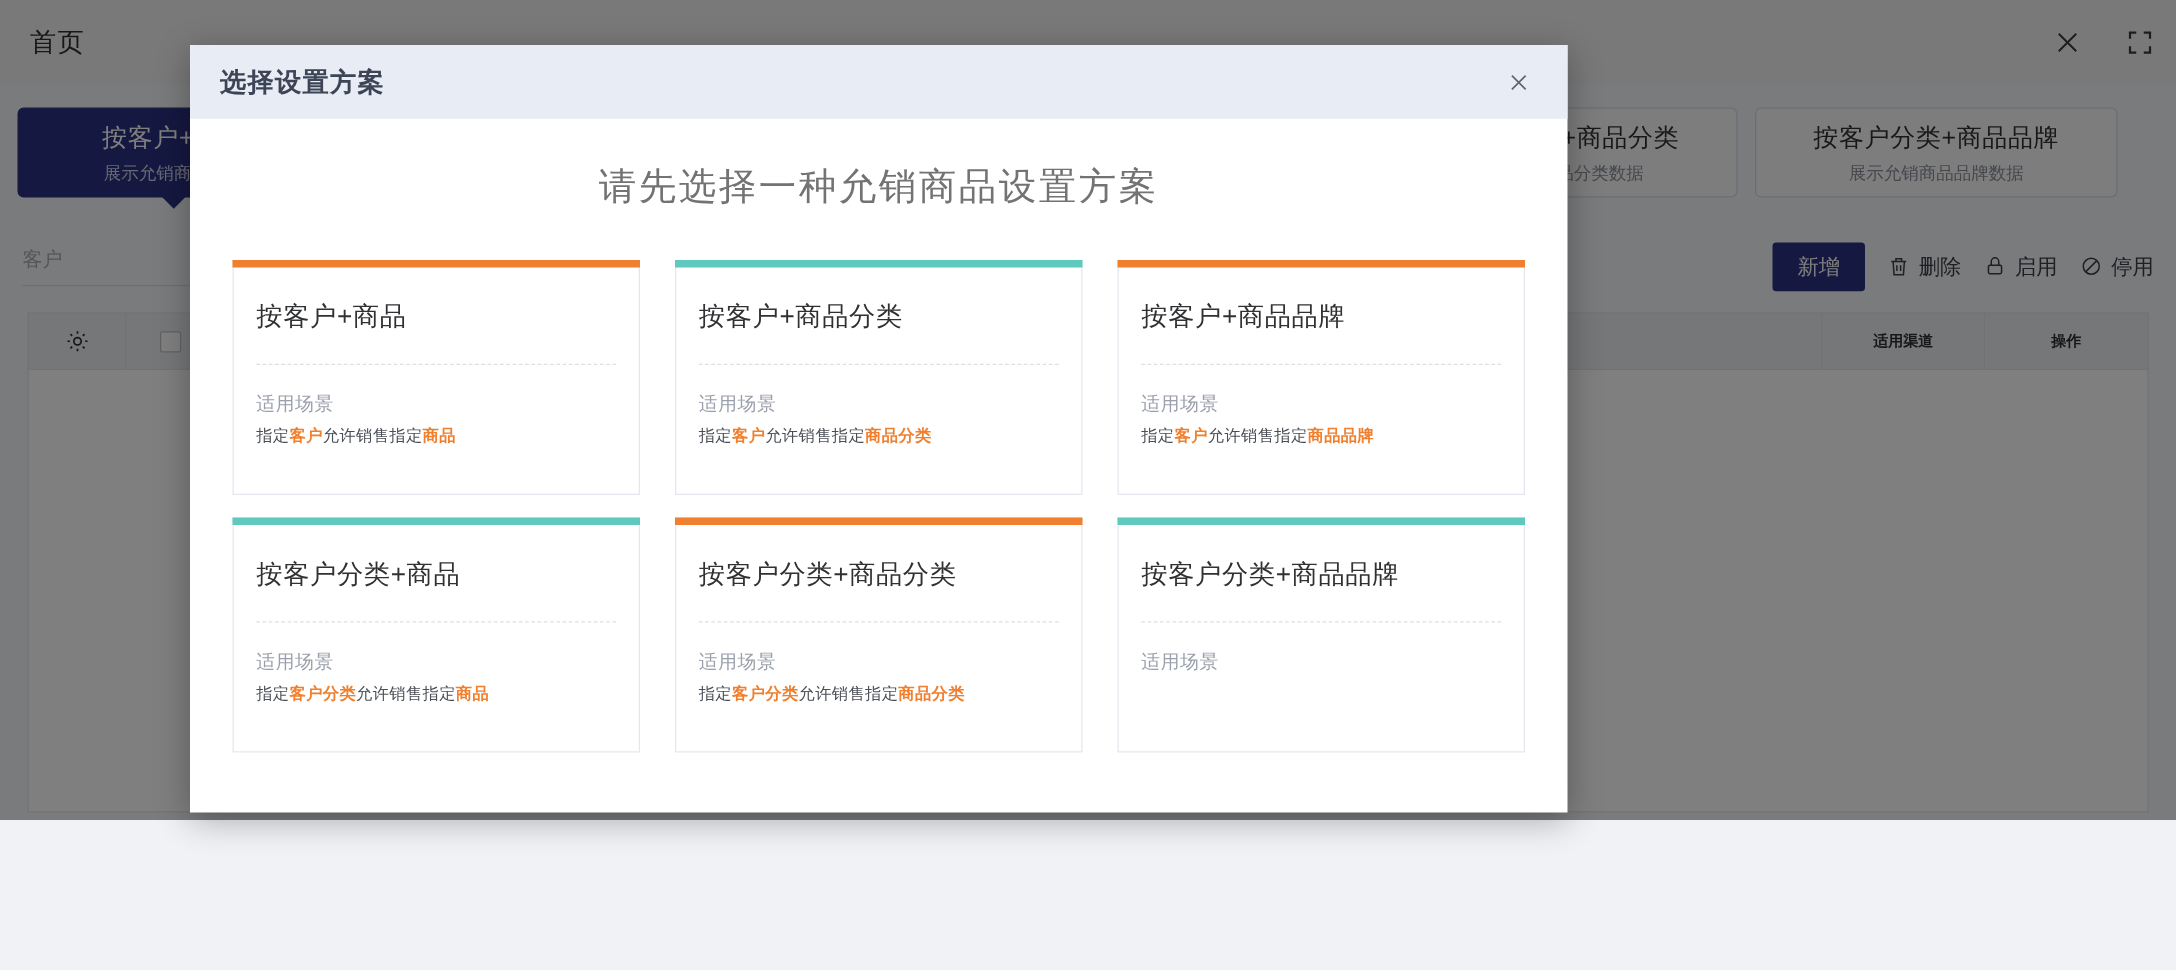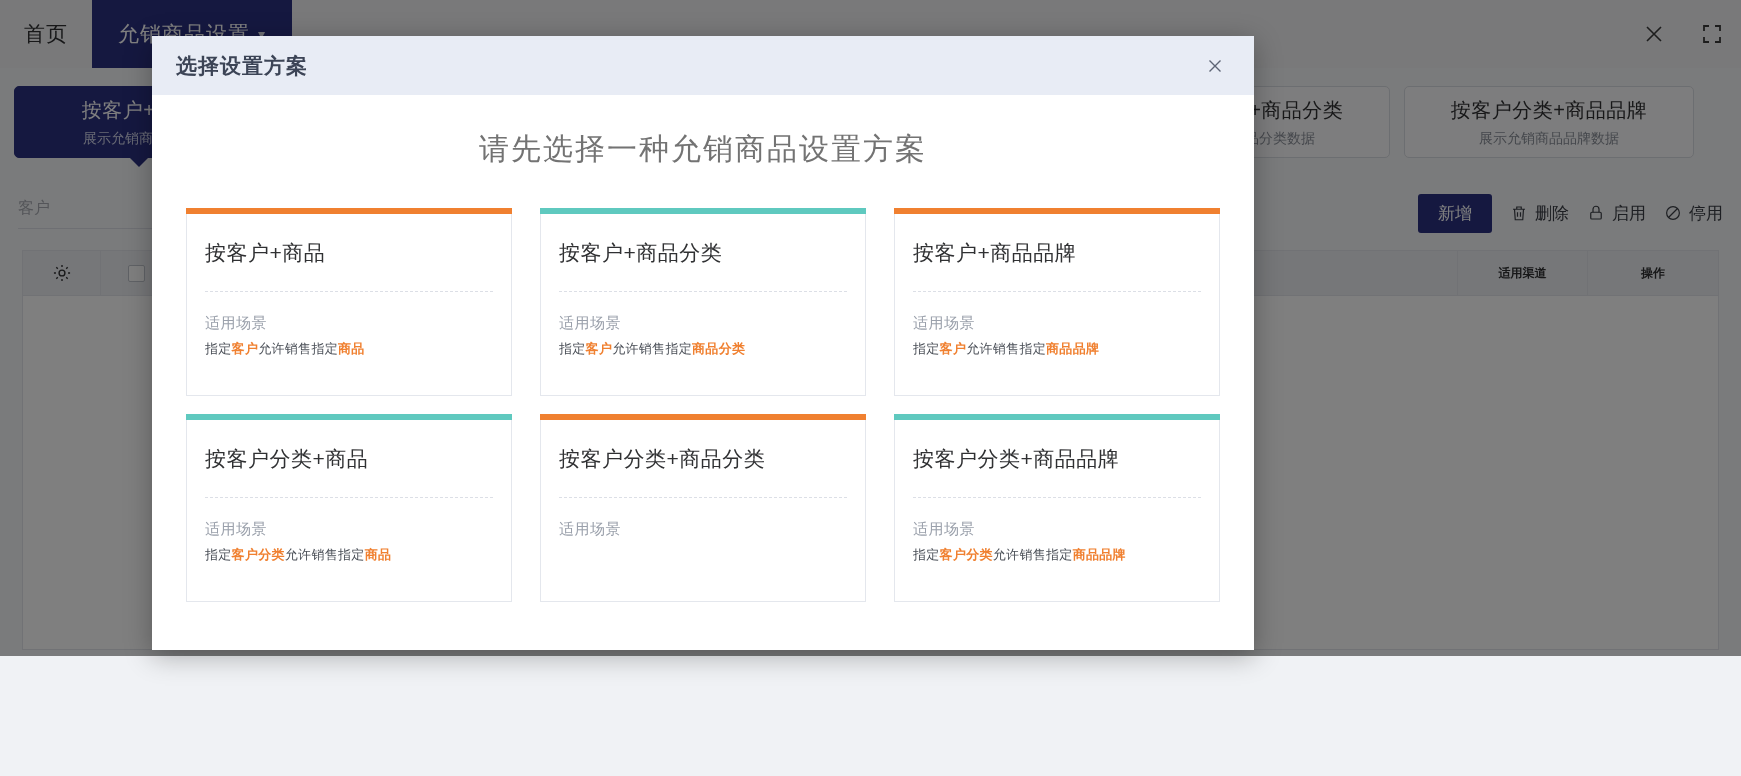--- a/index.html
+++ b/index.html
@@ -201,24 +201,20 @@
 </head>
 <body>
 
 <div id="root">
 
   <div class="app-bg">
 
     <div class="topbar">
       <div class="tab-home">
         <span>首页</span>
-      </div>
-      <div class="tab-active">
-        <span>允销商品设置</span>
-        <span class="chev">▾</span>
       </div>
       <div class="win-ctrls">
         <div class="win-btn">
           <svg width="24" height="24" viewBox="0 0 24 24" fill="none" stroke="currentColor" stroke-width="1.6">
             <path d="M5 5 L19 19 M19 5 L5 19"></path>
           </svg>
         </div>
         <div class="win-btn">
           <svg width="24" height="24" viewBox="0 0 24 24" fill="none" stroke="currentColor" stroke-width="1.8">
             <path d="M4 9 V4 H9 M15 4 H20 V9 M20 15 V20 H15 M9 20 H4 V15"></path>
@@ -364,29 +360,29 @@
           <div class="sc-desc">
             <span>指定</span><span class="hl">客户分类</span><span>允许销售指定</span><span class="hl">商品</span>
           </div>
         </div>
 
         <div class="scheme-card">
           <div class="topbar-accent" style="background:#f08030"></div>
           <div class="sc-title">按客户分类+商品分类</div>
           <div class="sc-div"></div>
           <div class="sc-label">适用场景</div>
+          <div class="sc-desc">
+            <span>指定</span><span class="hl">客户分类</span><span>允许销售指定</span><span class="hl">商品分类</span>
+          </div>
         </div>
 
         <div class="scheme-card">
           <div class="topbar-accent" style="background:#5fc9bf"></div>
           <div class="sc-title">按客户分类+商品品牌</div>
           <div class="sc-div"></div>
           <div class="sc-label">适用场景</div>
-          <div class="sc-desc">
-            <span>指定</span><span class="hl">客户分类</span><span>允许销售指定</span><span class="hl">商品品牌</span>
-          </div>
         </div>
 
       </div>
     </div>
   </div>
 
 </div>
 
 </body></html>

